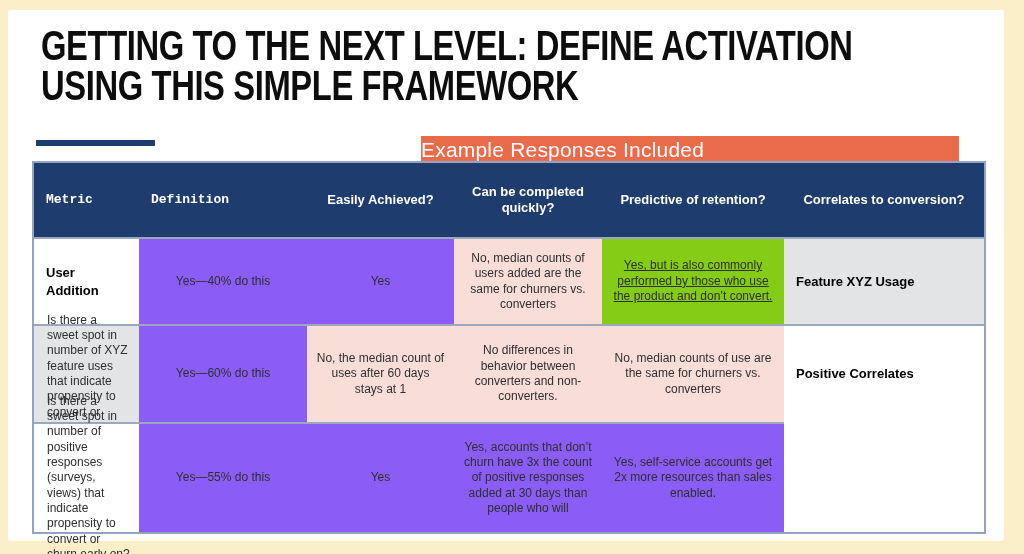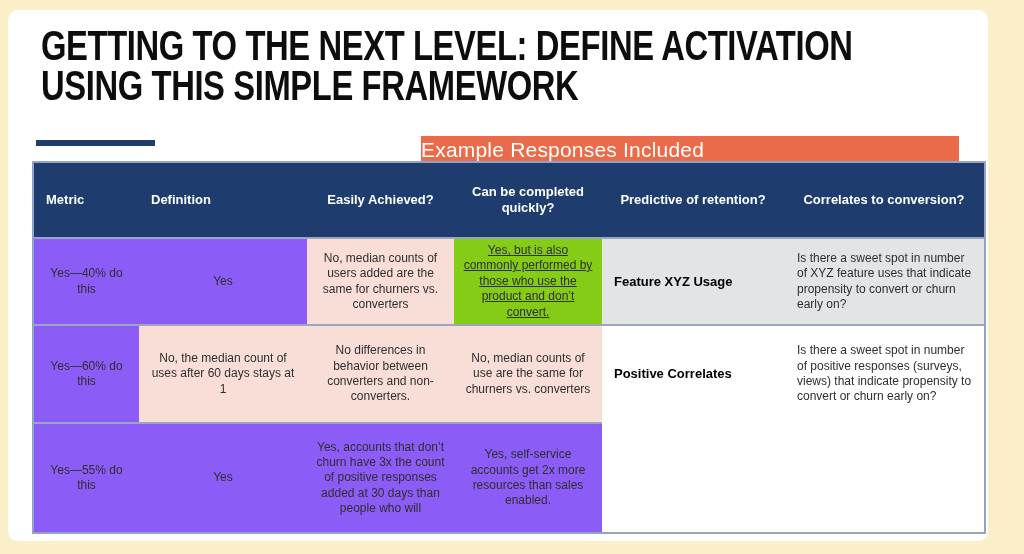--- a/index.html
+++ b/index.html
@@ -3,21 +3,21 @@
 <meta charset="utf-8">
 <style>
   html,body{margin:0;padding:0;}
   body{
     width:1024px;height:554px;position:relative;overflow:hidden;
     background:#FBEFCA;
     font-family:"Liberation Sans","DejaVu Sans",sans-serif;
   }
   .slide{
     position:absolute;left:8px;top:10px;width:980px;height:531px;
-    background:#ffffff;border-radius:10px;
+    background:#ffffff;border-radius:3px;padding-left:16px;
   }
   .title{
     position:absolute;left:33px;top:16px;
     font-size:42px;line-height:40px;font-weight:800;color:#0d0d0d;
     letter-spacing:-0.5px;
     transform:scaleX(0.78);transform-origin:left top;
     white-space:nowrap;
   }
   .accent-dash{
     position:absolute;left:28px;top:130px;width:119px;height:6px;
@@ -39,21 +39,21 @@
   }
   .cell{
     display:flex;align-items:center;justify-content:center;
     text-align:center;padding:5px 9px;box-sizing:border-box;
     font-size:12px;line-height:1.28;color:#2f2f2f;
   }
   .hcell{
     background:#1E3C6E;color:#ffffff;font-weight:700;font-size:13px;
     line-height:1.25;
   }
-  .hleft{justify-content:flex-start;text-align:left;padding-left:12px;}
+  .hleft{justify-content:flex-start;text-align:left;padding-left:12px;font-family:Liberation Mono, monospace;}
   .left{justify-content:flex-start;text-align:left;}
   .metric{font-weight:800;color:#000;font-size:13px;padding-left:12px;line-height:1.35;}
   .def{padding-left:13px;padding-right:8px;}
   .body-row{border-top:2px solid #9BA7BE;}
   .c-white{background:#ffffff;}
   .c-gray{background:#E2E4E5;}
   .c-mint{background:#8b5cf6;}
   .c-pink{background:#F9DED7;}
   .c-cream{background:#84cc16;text-decoration:underline;}
 </style>
@@ -75,20 +75,21 @@
 
   <div class="tbl">
 
     <div class="cell hcell hleft">Metric</div>
     <div class="cell hcell hleft">Definition</div>
     <div class="cell hcell">Easily Achieved?</div>
     <div class="cell hcell">Can be completed quickly?</div>
     <div class="cell hcell">Predictive of retention?</div>
     <div class="cell hcell">Correlates to conversion?</div>
 
+    <div class="cell body-row left metric c-white">User Addition</div>
     <div class="cell body-row c-mint">Yes—40% do this</div>
     <div class="cell body-row c-mint">Yes</div>
     <div class="cell body-row c-pink">No, median counts of users added are the same for churners vs. converters</div>
     <div class="cell body-row c-cream">Yes, but is also commonly performed by those who use the product and don’t convert.</div>
 
     <div class="cell body-row left metric c-gray">Feature XYZ Usage</div>
     <div class="cell body-row left def c-gray">Is there a sweet spot in number of XYZ feature uses that indicate propensity to convert or churn early on?</div>
     <div class="cell body-row c-mint">Yes—60% do this</div>
     <div class="cell body-row c-pink">No, the median count of uses after 60 days stays at 1</div>
     <div class="cell body-row c-pink">No differences in behavior between converters and non-converters.</div>

